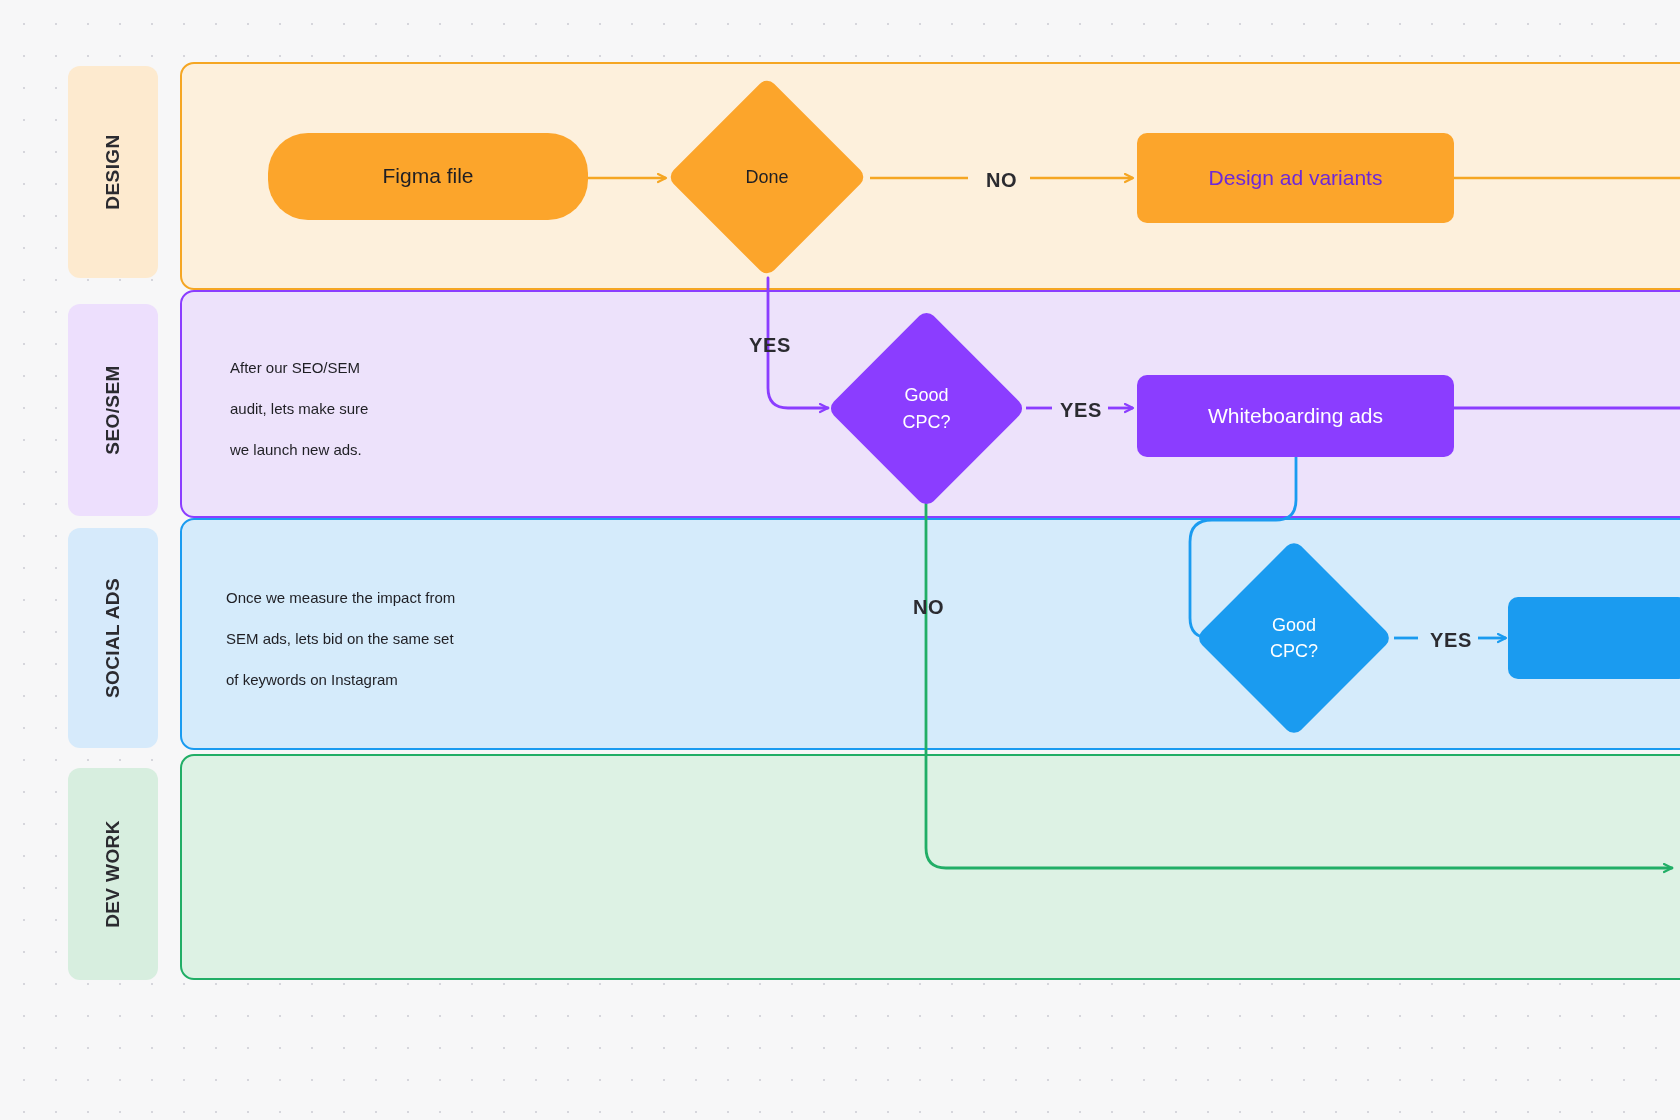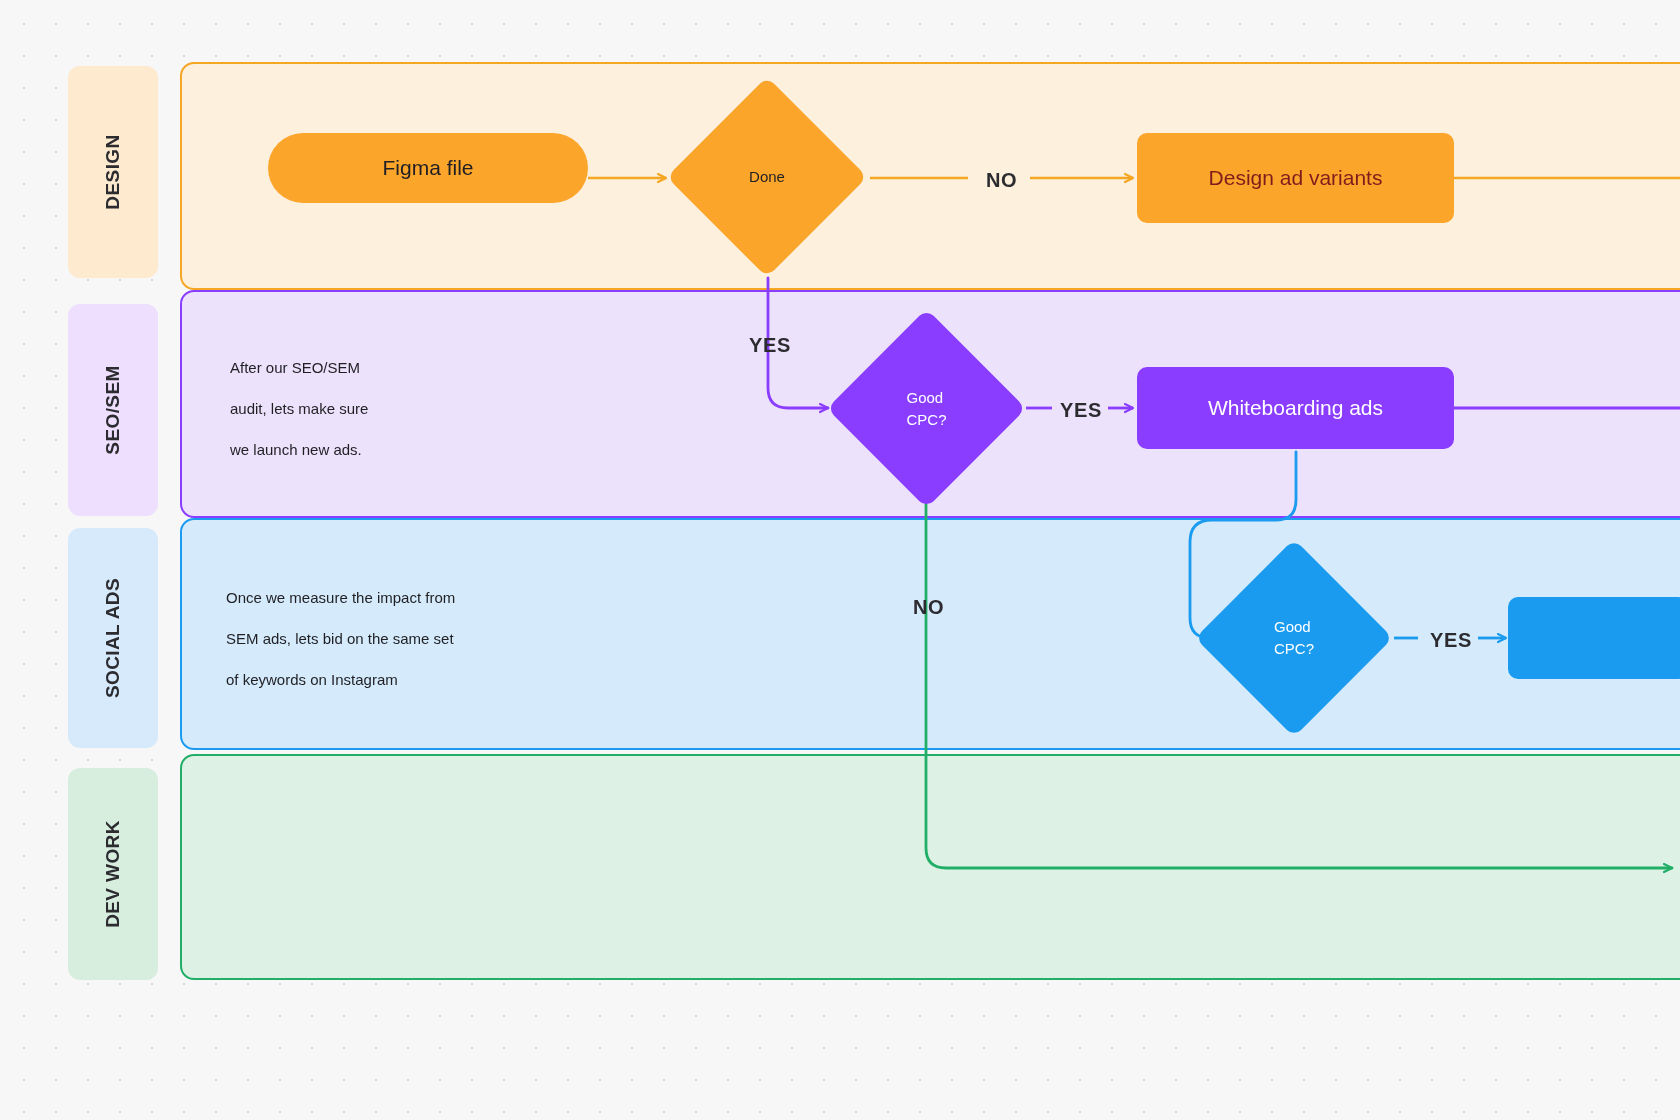--- a/index.html
+++ b/index.html
@@ -89,22 +89,22 @@
   }
   .node-diamond .diamond-shape {
     position: absolute;
     inset: 0;
     transform: rotate(45deg);
     border-radius: 10px;
   }
   .node-diamond .diamond-text {
     position: relative;
     z-index: 2;
-    text-align: left;
-    font-size: 15px;
+    text-align: center;
+    font-size: 18px;
     line-height: 1.45;
     white-space: pre-line;
   }
 
   
   .edge-label {
     position: absolute;
     font-size: 20px;
     font-weight: 700;
     letter-spacing: 0.6px;
@@ -189,42 +189,42 @@
     <path d="M1454,408 L1680,408" fill="none" stroke="#8b3dff" stroke-width="2.8"></path>
 
     <path d="M1296,452 L1296,500 Q1296,520 1276,520 L1212,520 Q1190,520 1190,542 L1190,618 Q1190,638 1210,638 L1214,638" fill="none" stroke="#1a9bf0" stroke-width="2.8" stroke-linecap="round" stroke-linejoin="round" marker-end="url(#arrow-blue)"></path>
 
     <path d="M926,504 L926,848 Q926,868 946,868 L1672,868" fill="none" stroke="#21ae66" stroke-width="2.8" stroke-linecap="round" stroke-linejoin="round" marker-end="url(#arrow-green)"></path>
 
     <path d="M1394,638 L1418,638" fill="none" stroke="#1a9bf0" stroke-width="2.8"></path>
     <path d="M1478,638 L1506,638" fill="none" stroke="#1a9bf0" stroke-width="2.8" marker-end="url(#arrow-blue)"></path>
   </svg>
 
-  <div class="node node-pill" style="left:268px; top:133px; width:320px; height:70px;
+  <div class="node node-pill" style="left:268px; top:133px; width:320px; height:87px;
               background:#fca52b; color:#1f1f24;">
     <span>Figma file</span>
   </div>
 
   <div class="node-diamond" style="left:696px; top:106px; width:142px; height:142px;">
     <div class="diamond-shape" style="background:#fca52b;"></div>
     <span class="diamond-text" style="color:#1f1f24;">Done</span>
   </div>
 
   <div class="node node-rect" style="left:1137px; top:133px; width:317px; height:90px;
-              background:#fca52b; color:#7f1d1d;">
+              background:#fca52b; color:#6d28d9;">
     <span>Design ad variants</span>
   </div>
 
   <div class="node-diamond" style="left:856px; top:338px; width:141px; height:141px;">
     <div class="diamond-shape" style="background:#8b3dff;"></div>
     <span class="diamond-text" style="color:#ffffff;">Good
 CPC?</span>
   </div>
 
-  <div class="node node-rect" style="left:1137px; top:367px; width:317px; height:82px;
+  <div class="node node-rect" style="left:1137px; top:375px; width:317px; height:82px;
               background:#8b3dff; color:#ffffff;">
     <span>Whiteboarding ads</span>
   </div>
 
   <div class="node-diamond" style="left:1224px; top:568px; width:140px; height:140px;">
     <div class="diamond-shape" style="background:#1a9bf0;"></div>
     <span class="diamond-text" style="color:#ffffff;">Good
 CPC?</span>
   </div>
 

